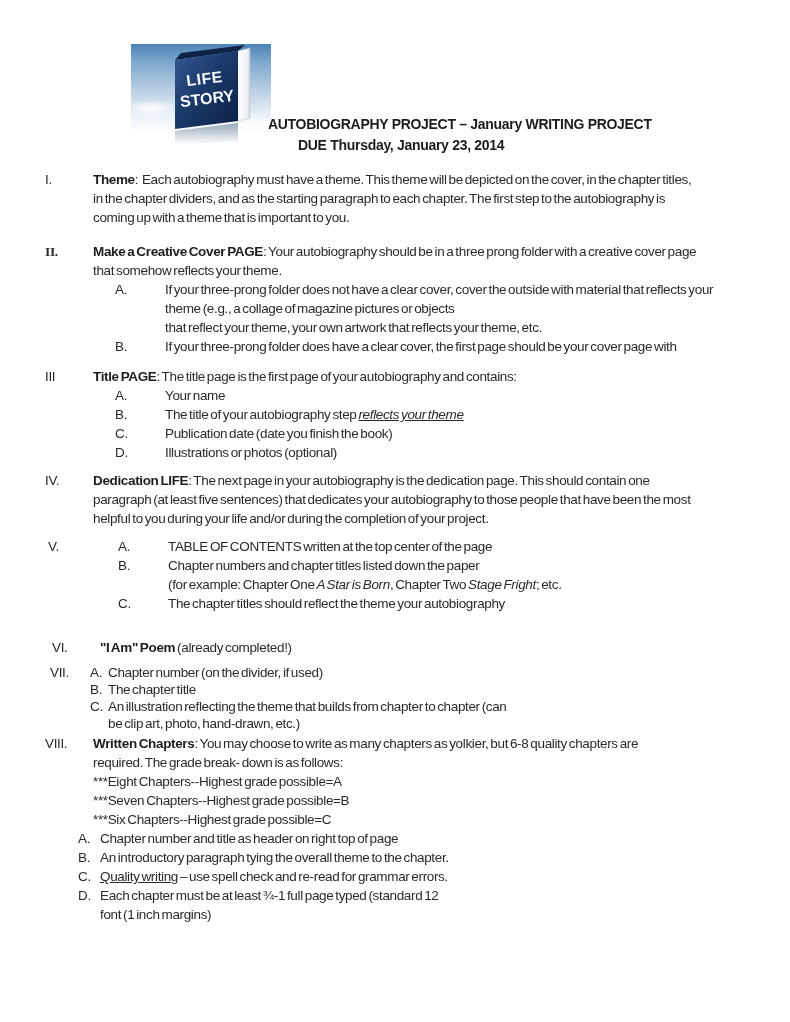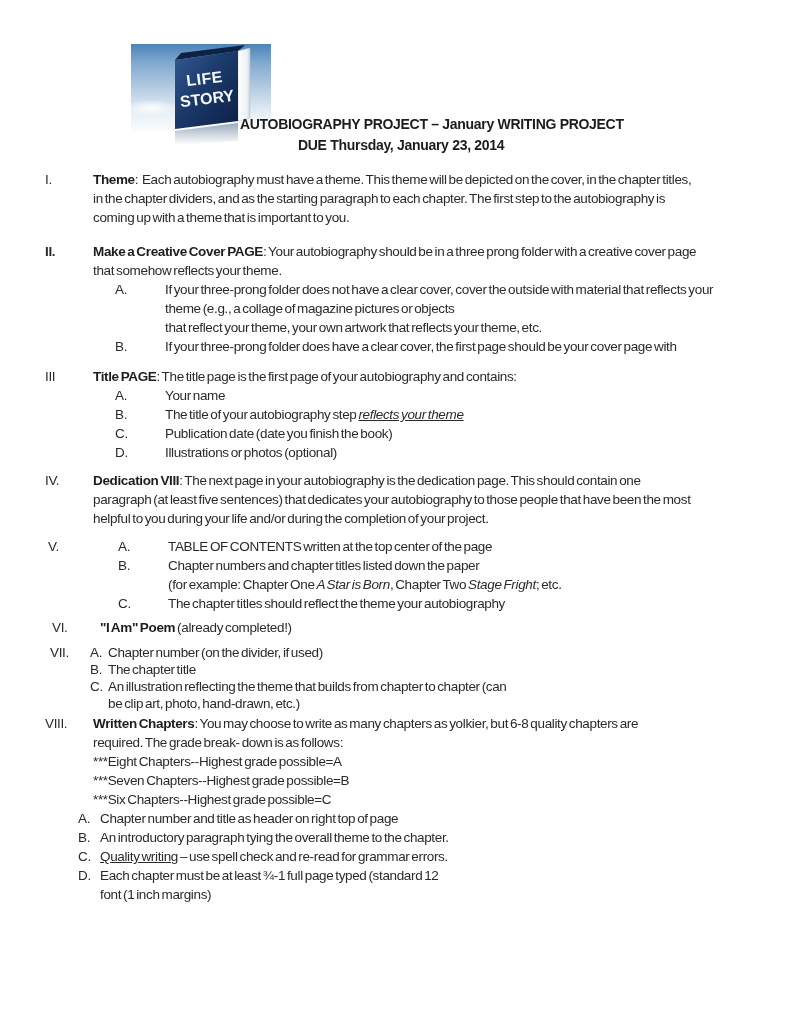--- a/index.html
+++ b/index.html
@@ -7,49 +7,49 @@
        font-family:"Liberation Sans","DejaVu Sans",sans-serif;color:#282828;}
 
   
   .header{position:relative;height:168px;}
   .logo{position:absolute;left:131px;top:44px;width:140px;height:103px;overflow:hidden;}
   .sky{position:absolute;inset:0;background:
     radial-gradient(ellipse 42px 12px at 20px 64px, rgba(255,255,255,.95), rgba(255,255,255,0) 70%),
     radial-gradient(ellipse 55px 14px at 122px 82px, rgba(255,255,255,.9), rgba(255,255,255,0) 70%),
     linear-gradient(180deg,#4d83b8 0%,#7fa9cf 18%,#b9cfe4 45%,#e8f0f7 68%,#ffffff 88%);}
   .book-svg{position:absolute;inset:0;}
-  .title-line1{position:absolute;left:240px;top:116px;font-size:14px;font-weight:bold;
+  .title-line1{position:absolute;left:268px;top:116px;font-size:14px;font-weight:bold;
     color:#1c1c1c;letter-spacing:-0.3px;white-space:nowrap;}
   .title-line2{position:absolute;left:298px;top:137px;font-size:14px;font-weight:bold;
     color:#1c1c1c;letter-spacing:-0.3px;white-space:nowrap;}
 
   
   .doc-body{padding-left:45px;padding-right:12px;font-size:13.5px;letter-spacing:-0.35px;
     word-spacing:-1.5px;line-height:19px;color:#2a2a2a;}
   .section{display:flex;align-items:flex-start;}
   .num{flex:0 0 48px;line-height:19px;}
-  .num.nb{font-weight:bold;}
+  .num.nb{font-weight:bold;font-family:Liberation Serif, serif;}
   .content{flex:1 1 auto;min-width:0;}
   .para{display:flex;}
   .ptext{flex:1 1 auto;min-width:0;}
   .marker{flex:0 0 auto;}
   .p-wide>.marker{margin-left:22px;width:50px;}
   .p-narrow>.marker{margin-left:-8px;width:18px;}
   .p-out>.marker{margin-left:-15px;width:22px;}
   .b{font-weight:bold;color:#1d1d1d;}
   .i{font-style:italic;}
   .u{text-decoration:underline;}
 
   
   .sec-1{margin-top:2px;}
   .sec-2{margin-top:15px;}
   .sec-3{margin-top:11px;}
   .sec-4{margin-top:9px;}
   .sec-5{margin-top:9px;}
-  .sec-6{margin-top:5px;}
+  .sec-6{margin-top:25px;}
   .sec-7{margin-top:7px;}
   .sec-7 .content,.sec-7 .num{line-height:17px;}
   .sec-8{margin-top:2px;}
   .sec-5 .num{padding-left:3px;}
   .sec-6 .num{padding-left:7px;}
   .sec-7 .num{padding-left:5px;}
 </style>
 </head>
 <body>
 
@@ -142,21 +142,21 @@
           <div class="para p-wide">
             <span class="marker">D.</span>
             <span class="ptext"><span>Illustrations or photos (optional)</span></span>
           </div>
         </div>
       </div>
       <div class="section sec-4">
         <div class="num">IV.</div>
         <div class="content">
           <div class="para p-plain">
-            <span class="ptext"><span class="b">Dedication VIII</span><span>: The next page in your autobiography is the dedication page. This should contain one</span><br><span>paragraph (at least five sentences) that dedicates your autobiography to those people that have been the most</span><br><span>helpful to you during your life and/or during the completion of your project.</span></span>
+            <span class="ptext"><span class="b">Dedication LIFE</span><span>: The next page in your autobiography is the dedication page. This should contain one</span><br><span>paragraph (at least five sentences) that dedicates your autobiography to those people that have been the most</span><br><span>helpful to you during your life and/or during the completion of your project.</span></span>
           </div>
         </div>
       </div>
       <div class="section sec-5">
         <div class="num">V.</div>
         <div class="content">
           <div class="para p-wide">
             <span class="marker">A.</span>
             <span class="ptext"><span>TABLE OF CONTENTS written at the top center of the page</span></span>
           </div>

